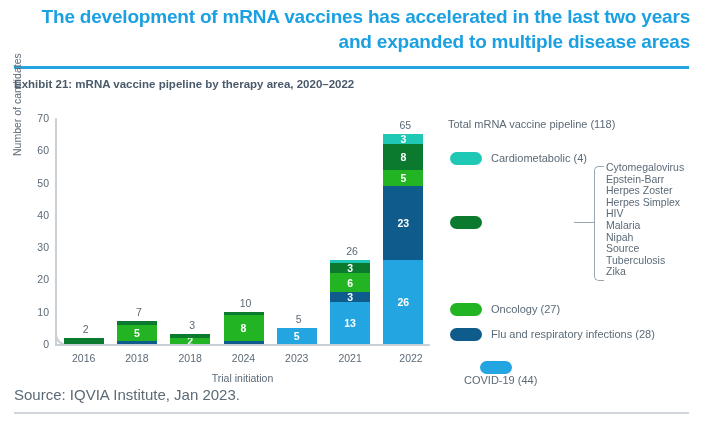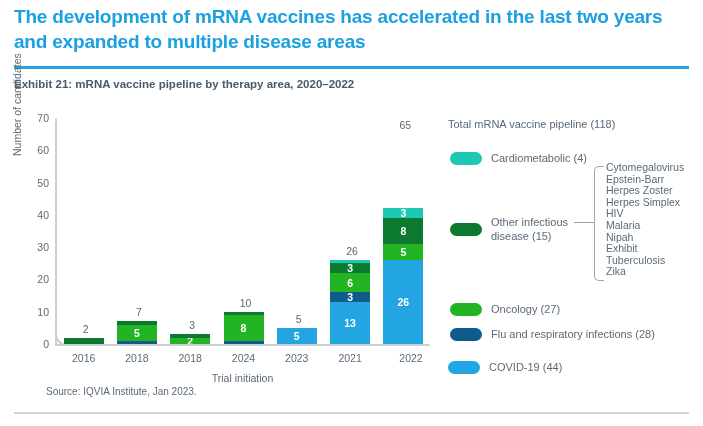--- a/index.html
+++ b/index.html
@@ -10,20 +10,21 @@
     overflow:hidden;
     position:relative;
   }
   #page{position:relative;width:703px;height:426px;}
 
   
   .title{
     position:absolute;left:14px;top:4px;width:676px;
     color:#1ba0e2;font-size:19px;font-weight:bold;line-height:25px;
     letter-spacing:-0.2px;
+    text-align:right;
   }
   .rule{
     position:absolute;left:14px;top:66px;width:675px;height:3px;
     background:#22a5e0;
   }
   .exhibit{
     position:absolute;left:14px;top:78px;
     font-size:11.5px;font-weight:bold;color:#4a5a6a;
   }
 
@@ -101,21 +102,21 @@
   }
   .disease-list{
     position:absolute;left:158px;top:44px;
     font-size:10.5px;color:#5b6a77;line-height:11.6px;
   }
   .disease-list div{white-space:nowrap;}
 
   
   .source{
     position:absolute;left:14px;top:386px;
-    font-size:10px;color:#5b6a77;margin-left:32px;
+    font-size:15px;color:#5b6a77;
   }
   .footer-rule{
     position:absolute;left:14px;top:412px;width:675px;height:2px;
     background:#cfd5da;
   }
 </style>
 </head>
 <body>
 
 <div id="page">
@@ -168,20 +169,21 @@
         <div class="bargroup" style="left: 273.071px;">
           <div class="seg" style="height: 41.9714px; background: rgb(34, 165, 224);">13</div>
           <div class="seg" style="height: 9.68571px; background: rgb(15, 91, 140);">3</div>
           <div class="seg" style="height: 19.3714px; background: rgb(34, 180, 35);">6</div>
           <div class="seg" style="height: 9.68571px; background: rgb(11, 122, 47);">3</div>
           <div class="seg" style="height: 3.22857px; background: rgb(30, 200, 180);"></div>
         </div>
         <div class="total" style="left: 265.071px; top: 127.057px;">26</div>
         <div class="bargroup" style="left: 326.357px;">
           <div class="seg" style="height: 83.9429px; background: rgb(34, 165, 224);">26</div>
+          <div class="seg" style="height: 74.2571px; background: rgb(15, 91, 140);">23</div>
           <div class="seg" style="height: 16.1429px; background: rgb(34, 180, 35);">5</div>
           <div class="seg" style="height: 25.8286px; background: rgb(11, 122, 47);">8</div>
           <div class="seg" style="height: 9.68571px; background: rgb(30, 200, 180);">3</div>
         </div>
         <div class="total" style="left: 318.357px; top: 1.14286px;">65</div>
       </div>
     <div id="xticks">
         <div class="xtick" style="left: -1.35714px; top: 234px;">2016</div>
         <div class="xtick" style="left: 51.9286px; top: 234px;">2018</div>
         <div class="xtick" style="left: 105.214px; top: 234px;">2018</div>
@@ -195,46 +197,45 @@
 
   <div class="legend">
     <div class="legend-head">Total mRNA vaccine pipeline (118)</div>
     <div id="legend-rows">
         <div class="lrow" style="top: 34px; left: 2px;">
           <div class="swatch" style="background: rgb(30, 200, 180);"></div>
           <div class="llabel">Cardiometabolic (4)</div>
         </div>
         <div class="lrow" style="top: 98px; left: 2px;">
           <div class="swatch" style="background: rgb(11, 122, 47);"></div>
-          <div class="llabel two">Other infectious<br>disease (15)</div>
         </div>
         <div class="lrow" style="top: 185px; left: 2px;">
           <div class="swatch" style="background: rgb(34, 180, 35);"></div>
           <div class="llabel">Oncology (27)</div>
         </div>
         <div class="lrow" style="top: 210px; left: 2px;">
           <div class="swatch" style="background: rgb(15, 91, 140);"></div>
           <div class="llabel">Flu and respiratory infections (28)</div>
         </div>
-        <div class="lrow" style="top: 243px; left: 0;">
+        <div class="lrow" style="top: 243px; left: 16px; flex-direction: column;">
           <div class="swatch" style="background: rgb(34, 165, 224);"></div>
           <div class="llabel">COVID-19 (44)</div>
         </div>
       </div>
     <div class="bracket"></div>
     <div class="bracket-stem"></div>
     <div class="disease-list" id="disease-list">
         <div>Cytomegalovirus</div>
         <div>Epstein-Barr</div>
         <div>Herpes Zoster</div>
         <div>Herpes Simplex</div>
         <div>HIV</div>
         <div>Malaria</div>
         <div>Nipah</div>
-        <div>Exhibit</div>
+        <div>Source</div>
         <div>Tuberculosis</div>
         <div>Zika</div>
       </div>
   </div>
 
   <div class="source">Source: IQVIA Institute, Jan 2023.</div>
   <div class="footer-rule"></div>
 
 </div>
 

